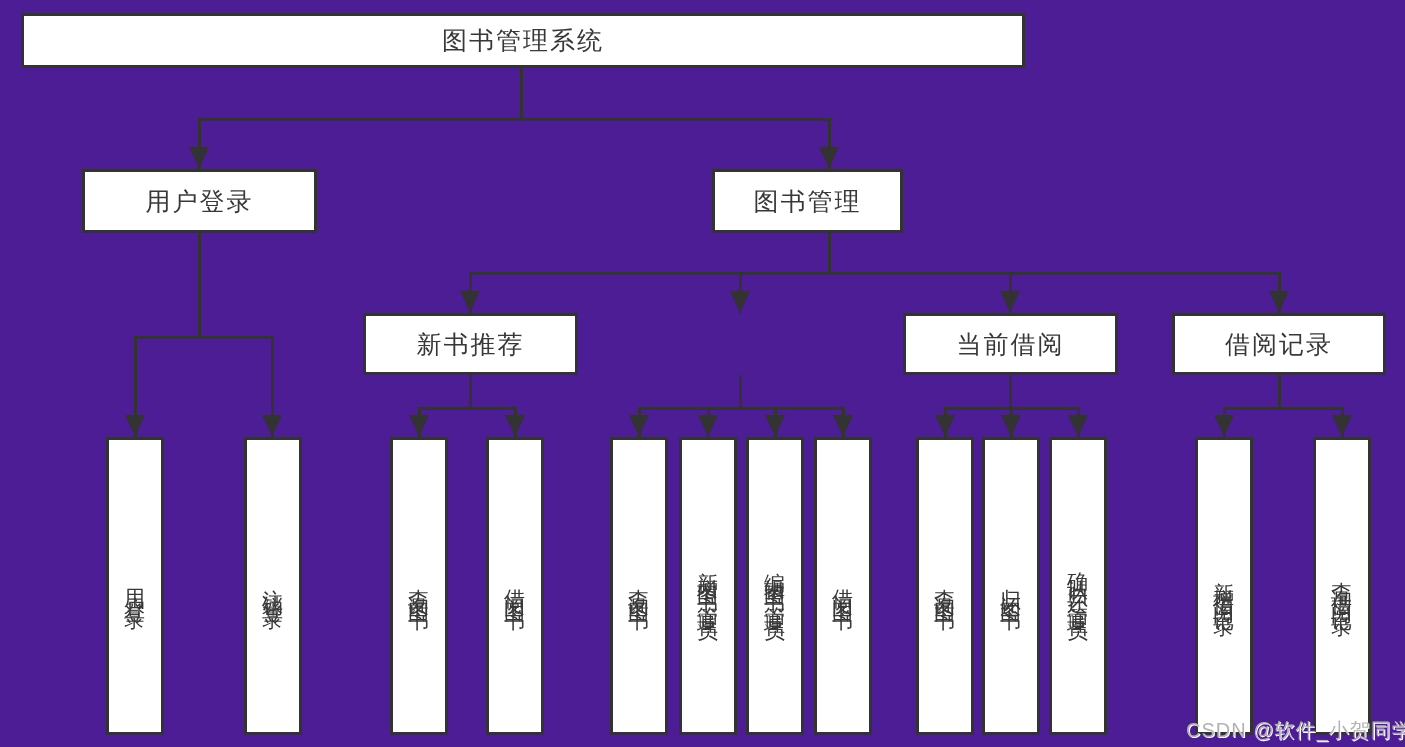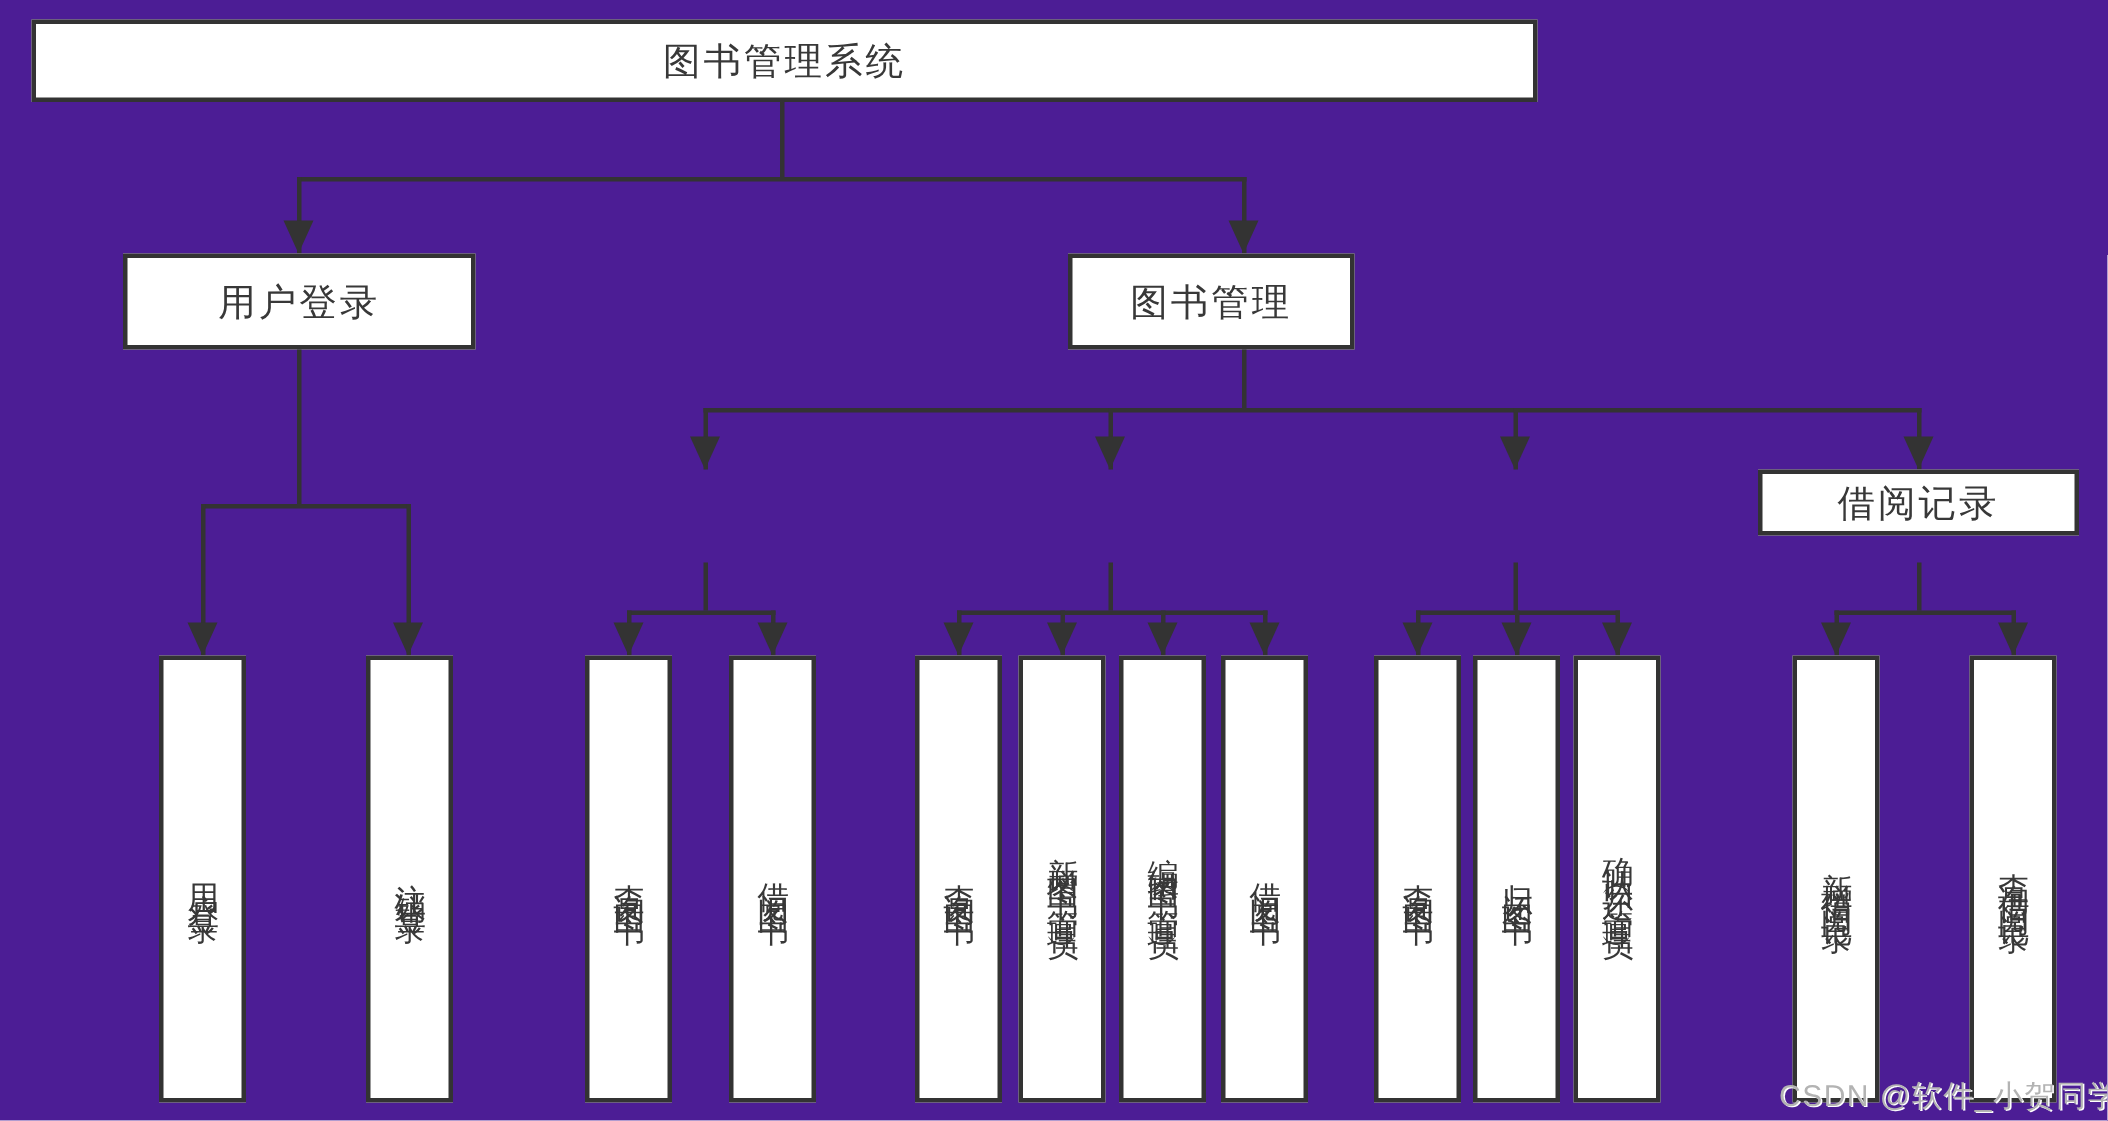--- a/index.html
+++ b/index.html
@@ -58,21 +58,23 @@
   <div class="hl" style="left:469px;top:272px;width:812px;height:3px;"></div>
   <div class="vl" style="left:469px;top:272px;width:3px;height:41px;"></div>
   <div class="ah" style="left:460px;top:291px;"></div>
   <div class="vl" style="left:739px;top:272px;width:3px;height:41px;"></div>
   <div class="ah" style="left:730px;top:291px;"></div>
   <div class="vl" style="left:1009px;top:272px;width:3px;height:41px;"></div>
   <div class="ah" style="left:1000px;top:291px;"></div>
   <div class="vl" style="left:1278px;top:272px;width:3px;height:41px;"></div>
   <div class="ah" style="left:1269px;top:291px;"></div>
 
-  <div class="box" style="left:1172px;top:313px;width:214px;height:44px;">借阅记录</div>
+  <div class="box" style="left:363px;top:313px;width:215px;height:62px;">新书推荐</div>
+  <div class="box" style="left:903px;top:313px;width:215px;height:62px;">当前借阅</div>
+  <div class="box" style="left:1172px;top:313px;width:214px;height:62px;">借阅记录</div>
 
   <div class="vl" style="left:469px;top:375px;width:3px;height:32px;"></div>
   <div class="hl" style="left:418px;top:407px;width:99px;height:3px;"></div>
   <div class="vl" style="left:418px;top:407px;width:3px;height:30px;"></div>
   <div class="ah" style="left:409px;top:415px;"></div>
   <div class="vl" style="left:514px;top:407px;width:3px;height:30px;"></div>
   <div class="ah" style="left:505px;top:415px;"></div>
 
   <div class="vl" style="left:739px;top:375px;width:3px;height:32px;"></div>
   <div class="hl" style="left:638px;top:407px;width:207px;height:3px;"></div>

